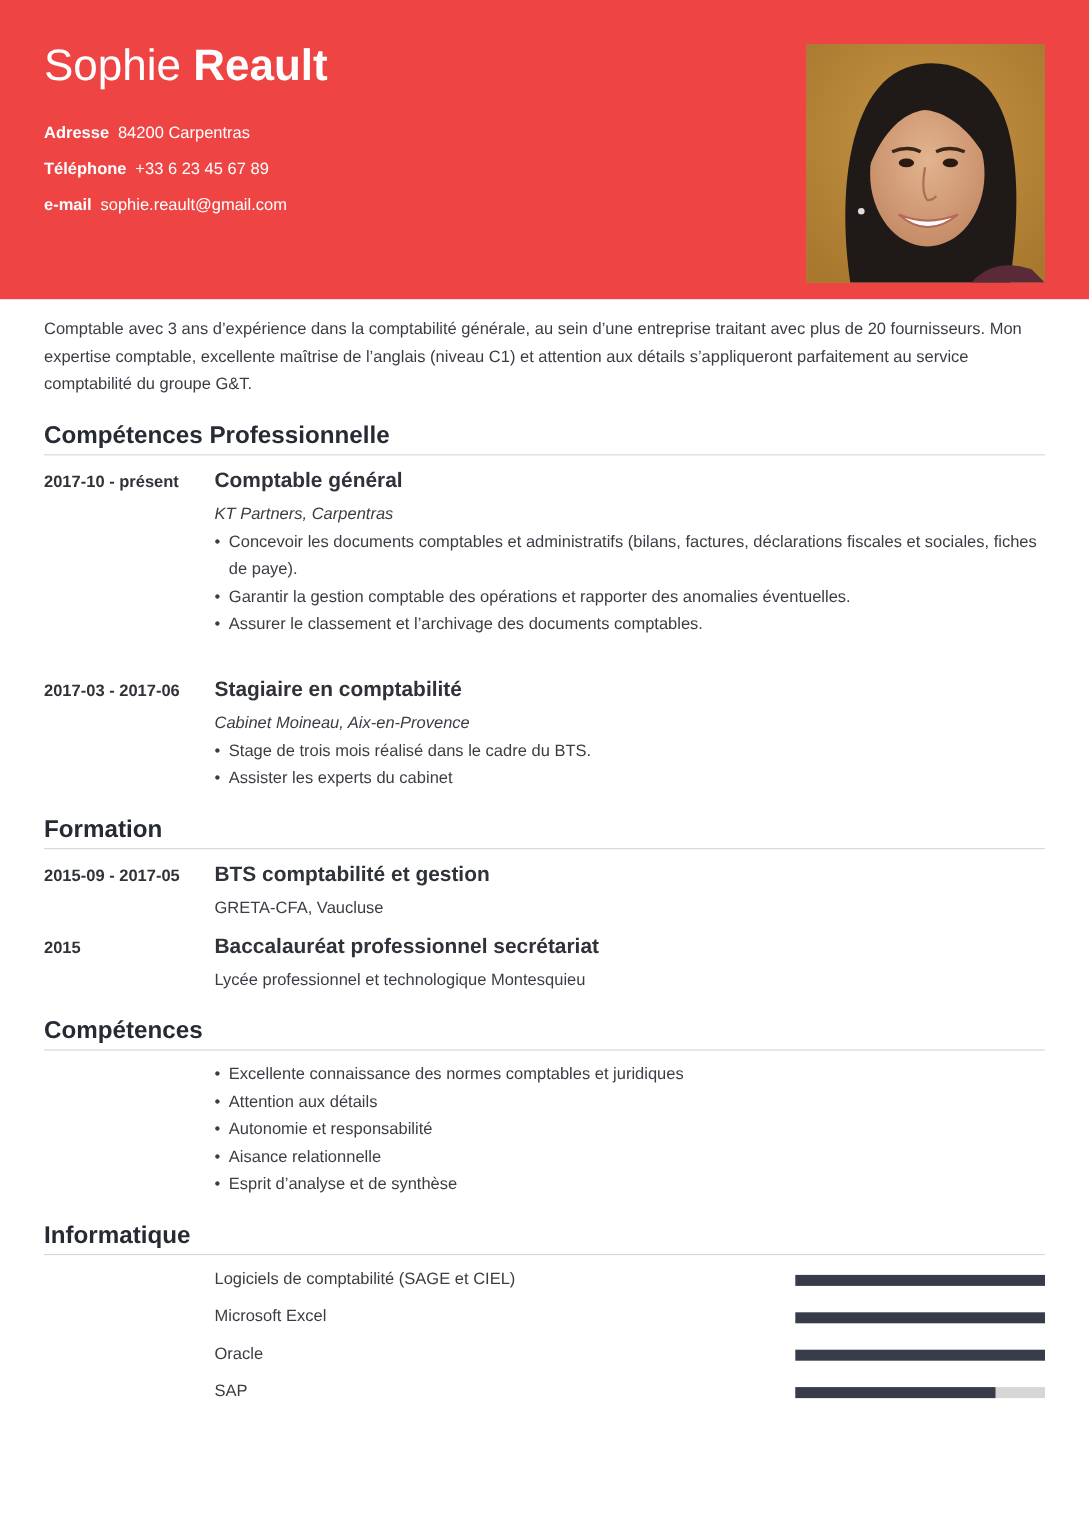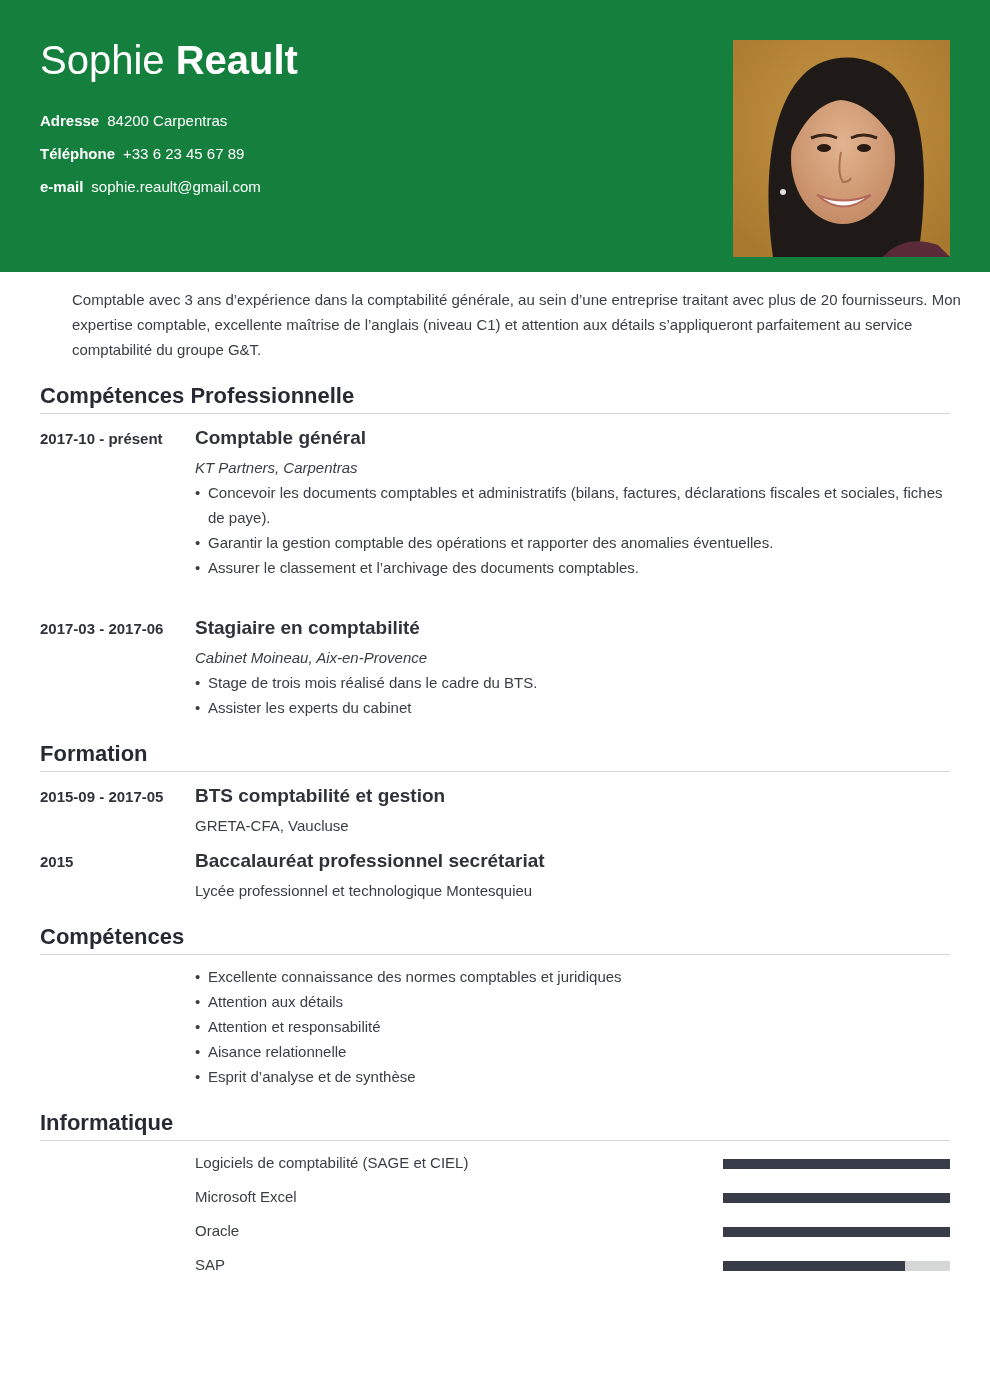--- a/index.html
+++ b/index.html
@@ -7,42 +7,42 @@
   body { font-family: "Liberation Sans", sans-serif; color: #2f3238; position: relative; overflow: hidden; }
 
   .header { position: absolute; left: 0; top: 0; width: 990px; height: 272px; background: #373c48; color: #ffffff; }
   .name { position: absolute; left: 40px; top: 36px; font-size: 40px; line-height: 48px; font-weight: normal; white-space: nowrap; }
   .name .last { font-weight: bold; }
   .contact-row { position: absolute; left: 40px; font-size: 15px; line-height: 18px; white-space: nowrap; }
   .contact-row .lbl { font-weight: bold; margin-right: 8px; }
   .photo { position: absolute; left: 733px; top: 40px; width: 217px; height: 217px; overflow: hidden; background: #b8873a; }
   .photo svg { width: 100%; height: 100%; display: block; }
 
-  .summary { position: absolute; left: 40px; top: 287px; width: 910px; font-size: 15px; line-height: 25px; color: #3a3d44; margin-left: 32px; }
+  .summary { position: absolute; left: 40px; top: 287px; width: 910px; font-size: 15px; line-height: 25px; color: #3a3d44; }
 
   .section-title { position: absolute; left: 40px; width: 910px; font-size: 22px; font-weight: bold; color: #262a33; line-height: 28px; padding-bottom: 3px; border-bottom: 1px solid #d6d6d6; }
 
   .entry-date { position: absolute; left: 40px; font-size: 15px; font-weight: bold; color: #2f3238; line-height: 18px; white-space: nowrap; }
   .entry-title { position: absolute; left: 195px; font-size: 19px; font-weight: bold; color: #2f3238; line-height: 24px; white-space: nowrap; }
   .entry-sub { position: absolute; left: 195px; font-size: 15px; line-height: 18px; color: #3a3d44; white-space: nowrap; }
   .entry-sub.italic { font-style: italic; }
 
   .bullets { position: absolute; left: 195px; width: 755px; list-style: none; font-size: 15px; line-height: 25px; color: #3a3d44; }
   .bullets li { position: relative; padding-left: 13px; }
   .bullets li::before { content: "\2022"; position: absolute; left: 0; top: 0; }
 
   .it-row { position: absolute; left: 195px; width: 755px; height: 20px; }
   .it-label { position: absolute; left: 0; top: 0; font-size: 15px; line-height: 20px; color: #3a3d44; white-space: nowrap; }
   .it-bar { position: absolute; left: 528px; top: 6px; width: 227px; height: 10px; background: #d5d6d6; }
   .it-fill { height: 100%; background: #373c48; }
 </style>
 </head>
 <body>
 
-<div class="header" style="background: #15803d;">
+<div class="header" style="background: #ef4444;">
   <h1 class="name">
     <span>Sophie</span>
     <span class="last">Reault</span>
   </h1>
 
   <div class="contact-row" style="top:112px">
     <span class="lbl">Adresse</span><span>84200 Carpentras</span>
   </div>
   <div class="contact-row" style="top:145px">
     <span class="lbl">Téléphone</span><span>+33 6 23 45 67 89</span>
@@ -115,21 +115,21 @@
 <div>
   <div class="entry-date" style="top:853px">2015</div>
   <div class="entry-title" style="top:849px">Baccalauréat professionnel secrétariat</div>
   <div class="entry-sub" style="top:882px">Lycée professionnel et technologique Montesquieu</div>
 </div>
 
 <h2 class="section-title" style="top:923px">Compétences</h2>
 <ul class="bullets" style="top:964px">
   <li>Excellente connaissance des normes comptables et juridiques</li>
   <li>Attention aux détails</li>
-  <li>Attention et responsabilité</li>
+  <li>Autonomie et responsabilité</li>
   <li>Aisance relationnelle</li>
   <li>Esprit d’analyse et de synthèse</li>
 </ul>
 
 <h2 class="section-title" style="top:1109px">Informatique</h2>
 
 <div class="it-row" style="top:1153px">
   <span class="it-label">Logiciels de comptabilité (SAGE et CIEL)</span>
   <div class="it-bar" style="background: rgb(213, 214, 214);">
       <div class="it-fill" style="width: 100%; background: rgb(55, 60, 72);"></div>

